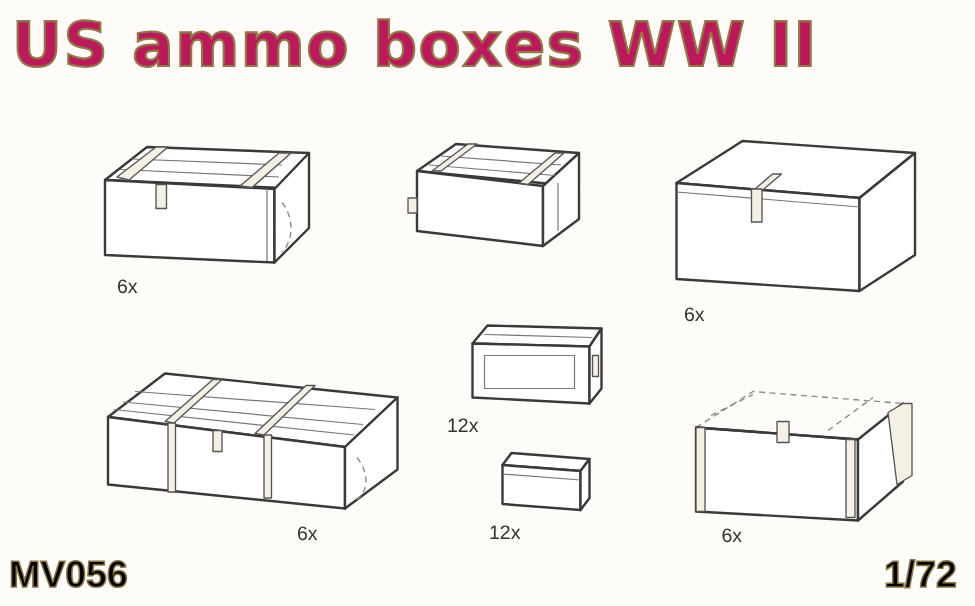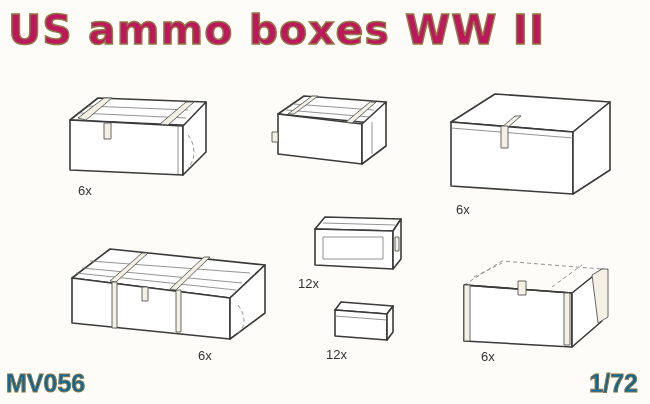--- a/index.html
+++ b/index.html
@@ -4,21 +4,21 @@
 <style>
   html, body { margin:0; padding:0; }
   body { width:650px; height:404px; background:#fdfcf8; position:relative; overflow:hidden; font-family:"Liberation Sans", sans-serif; }
   .title {
     position:absolute; left:8px; top:6px; margin:0;
     font-family:"DejaVu Sans", sans-serif; font-weight:bold; font-size:41px; letter-spacing:1px;
     color:#be185d; -webkit-text-stroke:1.4px #8f7a44; line-height:48px;
   }
   .code, .scale {
     position:absolute; top:368px; font-family:"Liberation Sans", sans-serif; font-weight:bold;
-    font-size:25px; color:#0369a1; -webkit-text-stroke:1px #8a7440; line-height:30px;
+    font-size:25px; color:#000000; -webkit-text-stroke:1px #8a7440; line-height:30px;
   }
   .code { left:6px; }
   .scale { right:12px; }
   .qty { position:absolute; font-size:13px; color:#333; }
   svg.box { position:absolute; overflow:visible; }
   svg.box path, svg.box line, svg.box rect, svg.box polygon { fill:none; stroke:#3a3a3a; stroke-width:1.6; stroke-linejoin:round; }
   svg.box .face { fill:#ffffff; }
   svg.box .thin { stroke-width:0.8; stroke:#777; }
   svg.box .strap { fill:#f4f1e4; stroke:#555; stroke-width:0.9; }
   svg.box .dash { stroke-dasharray:4 3; stroke:#888; stroke-width:0.9; }

